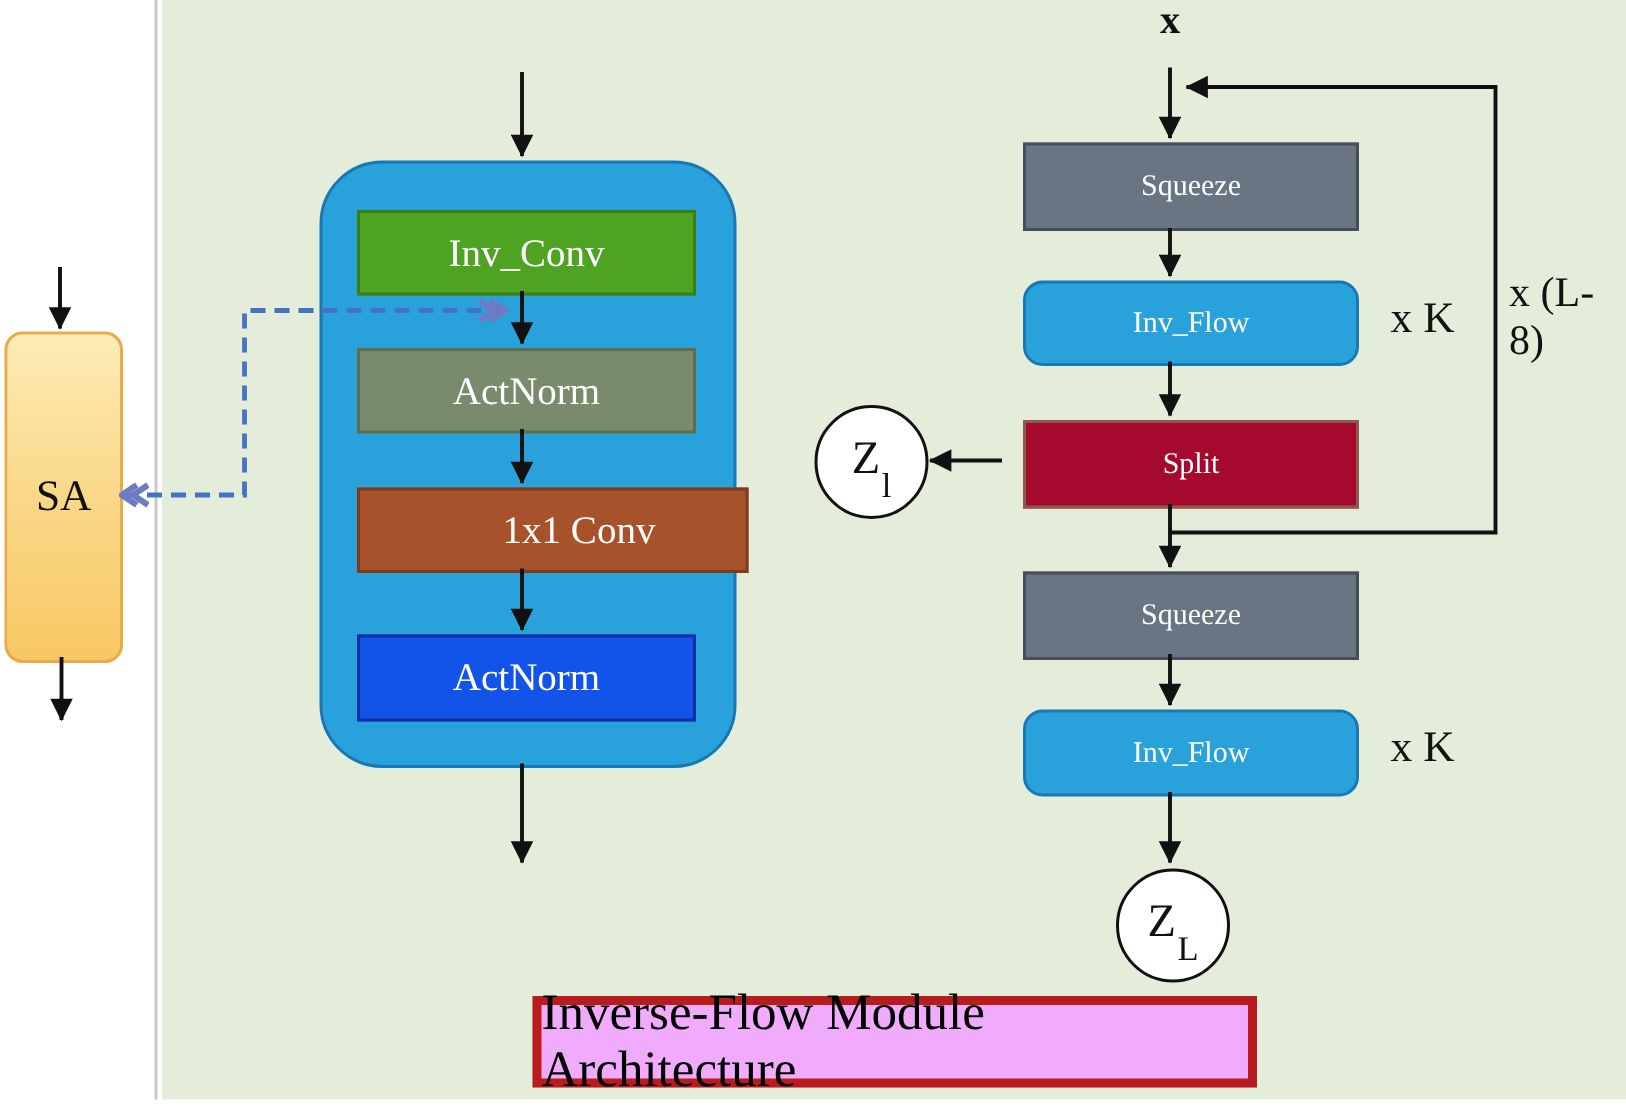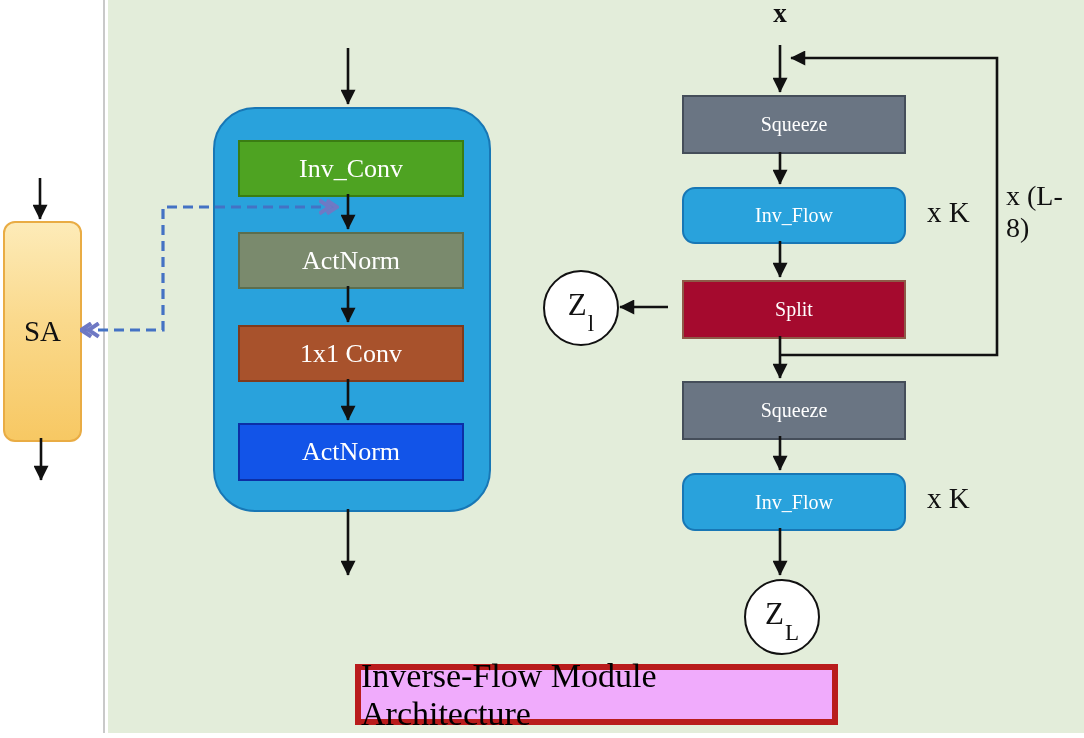--- a/index.html
+++ b/index.html
@@ -24,21 +24,21 @@
     position:absolute;left:213px;top:107px;width:274px;height:401px;
     background:#29A2DC;border:2px solid #1877B5;border-radius:42px;
   }
   .layer-box{
     position:absolute;left:238px;width:222px;height:53px;
     display:flex;align-items:center;justify-content:center;
     color:#fff;font-size:26px;
   }
   .layer-invconv{top:140px;background:#4EA322;border:2px solid #3A7D12;}
   .layer-actnorm{top:232px;background:#7A8A6D;border:2px solid #5C6E4E;}
-  .layer-conv1x1{top:325px;background:#A8522C;border:2px solid #7E3A1C;}
+  .layer-conv1x1{top:325px;background:#A8522C;border:2px solid #7E3A1C;padding-left:35px;}
   .layer-coupling{top:423px;height:54px;background:#1254E8;border:2px solid #0C2FA6;}
 
   .step-caption{
     position:absolute;left:240px;top:617px;width:180px;text-align:center;
     font-family:"Liberation Sans", sans-serif;font-size:22px;color:#111;
   }
 
   
   .stage-box{
     position:absolute;left:682px;width:220px;height:55px;

